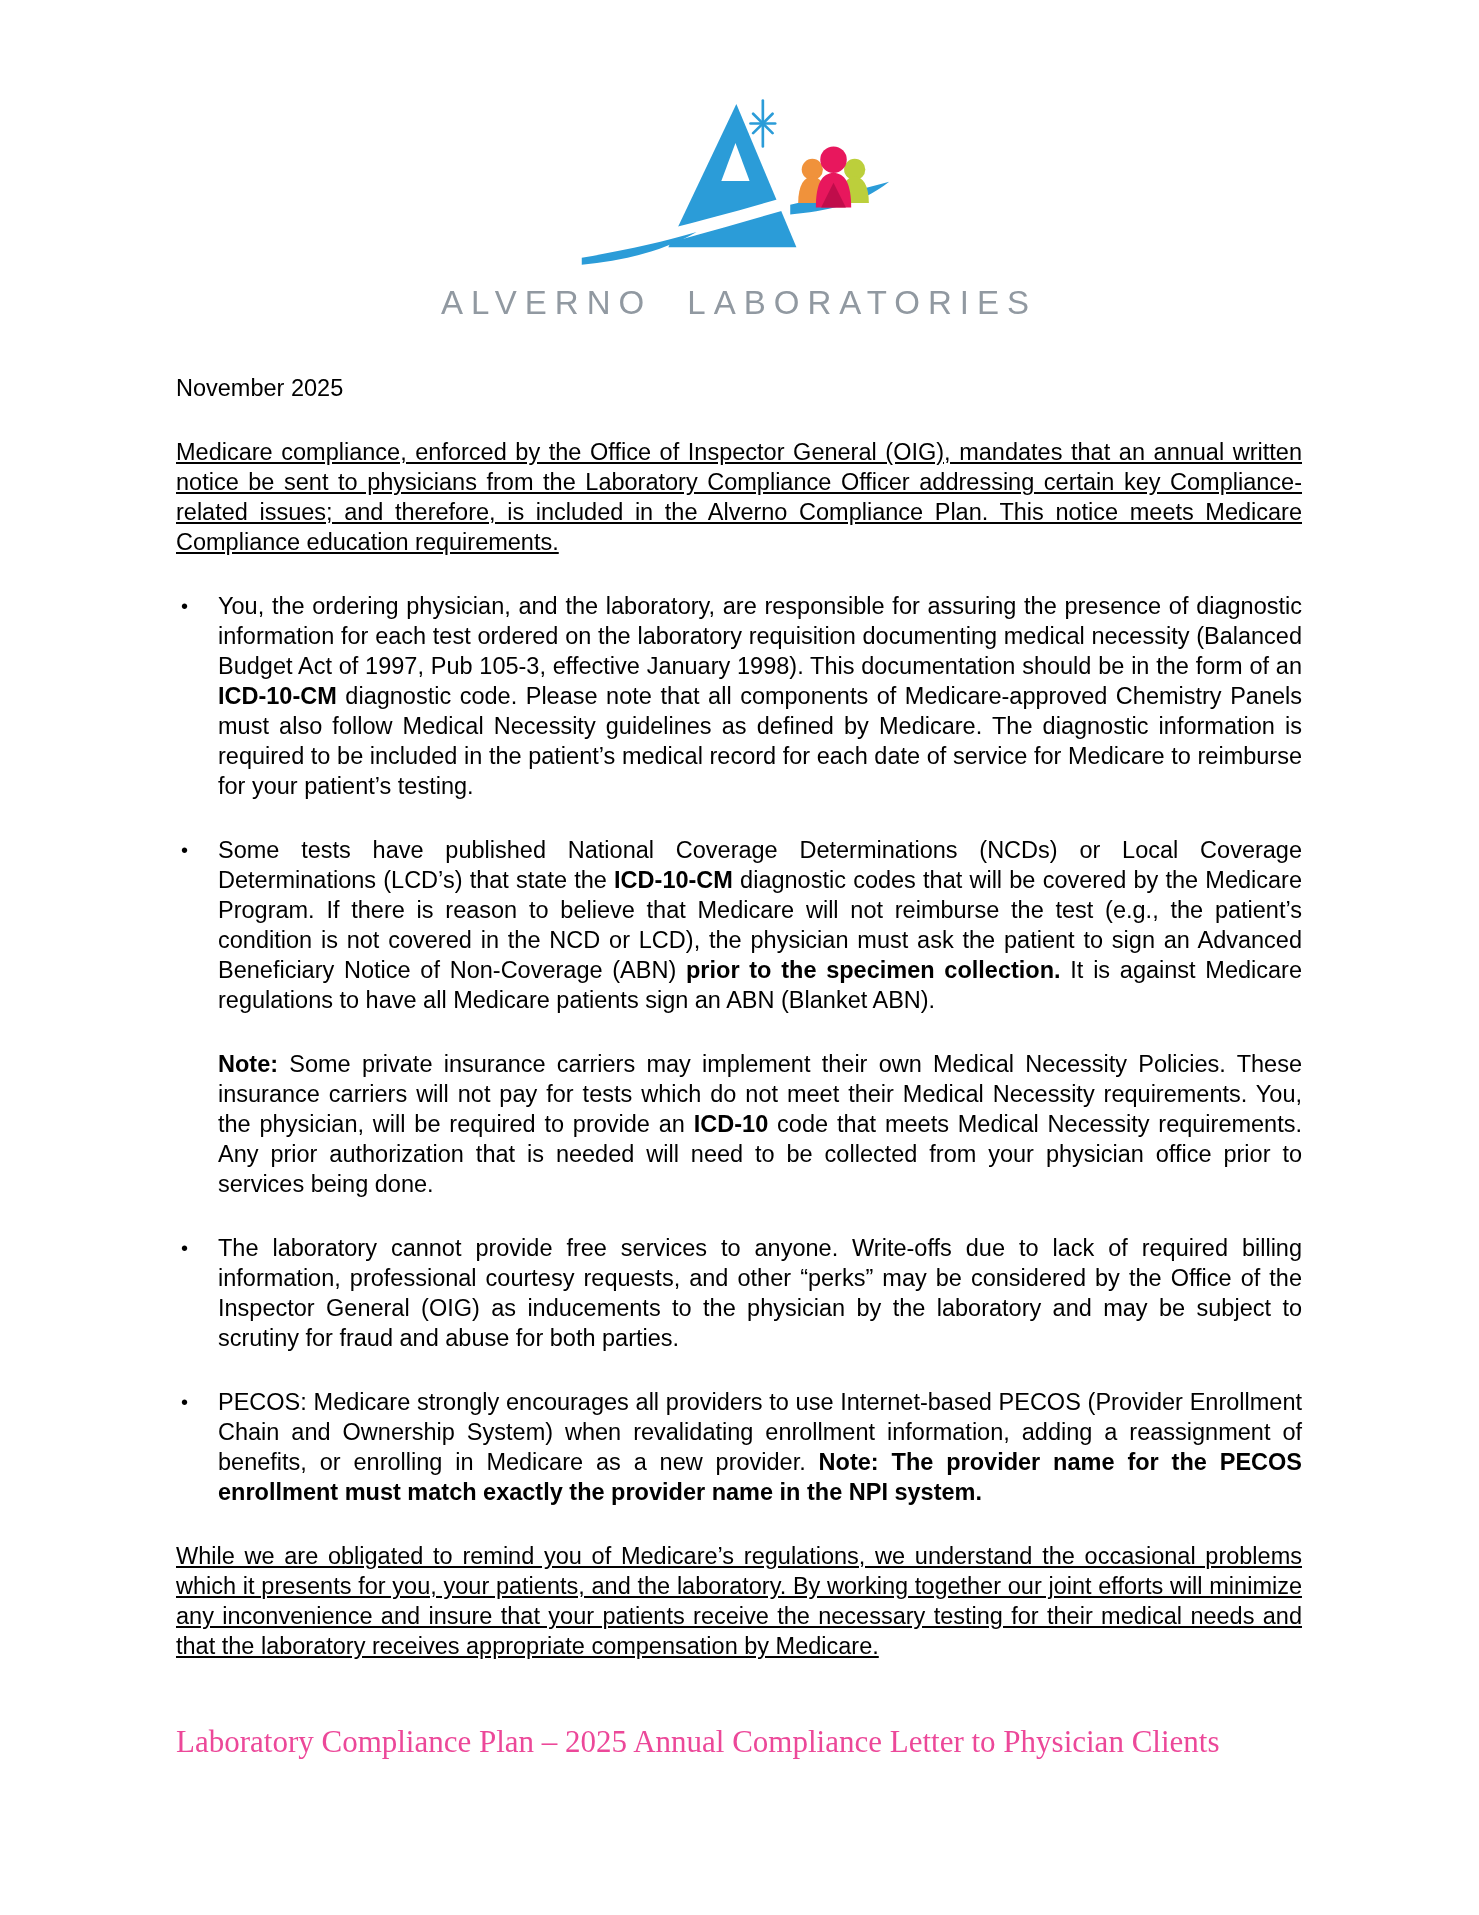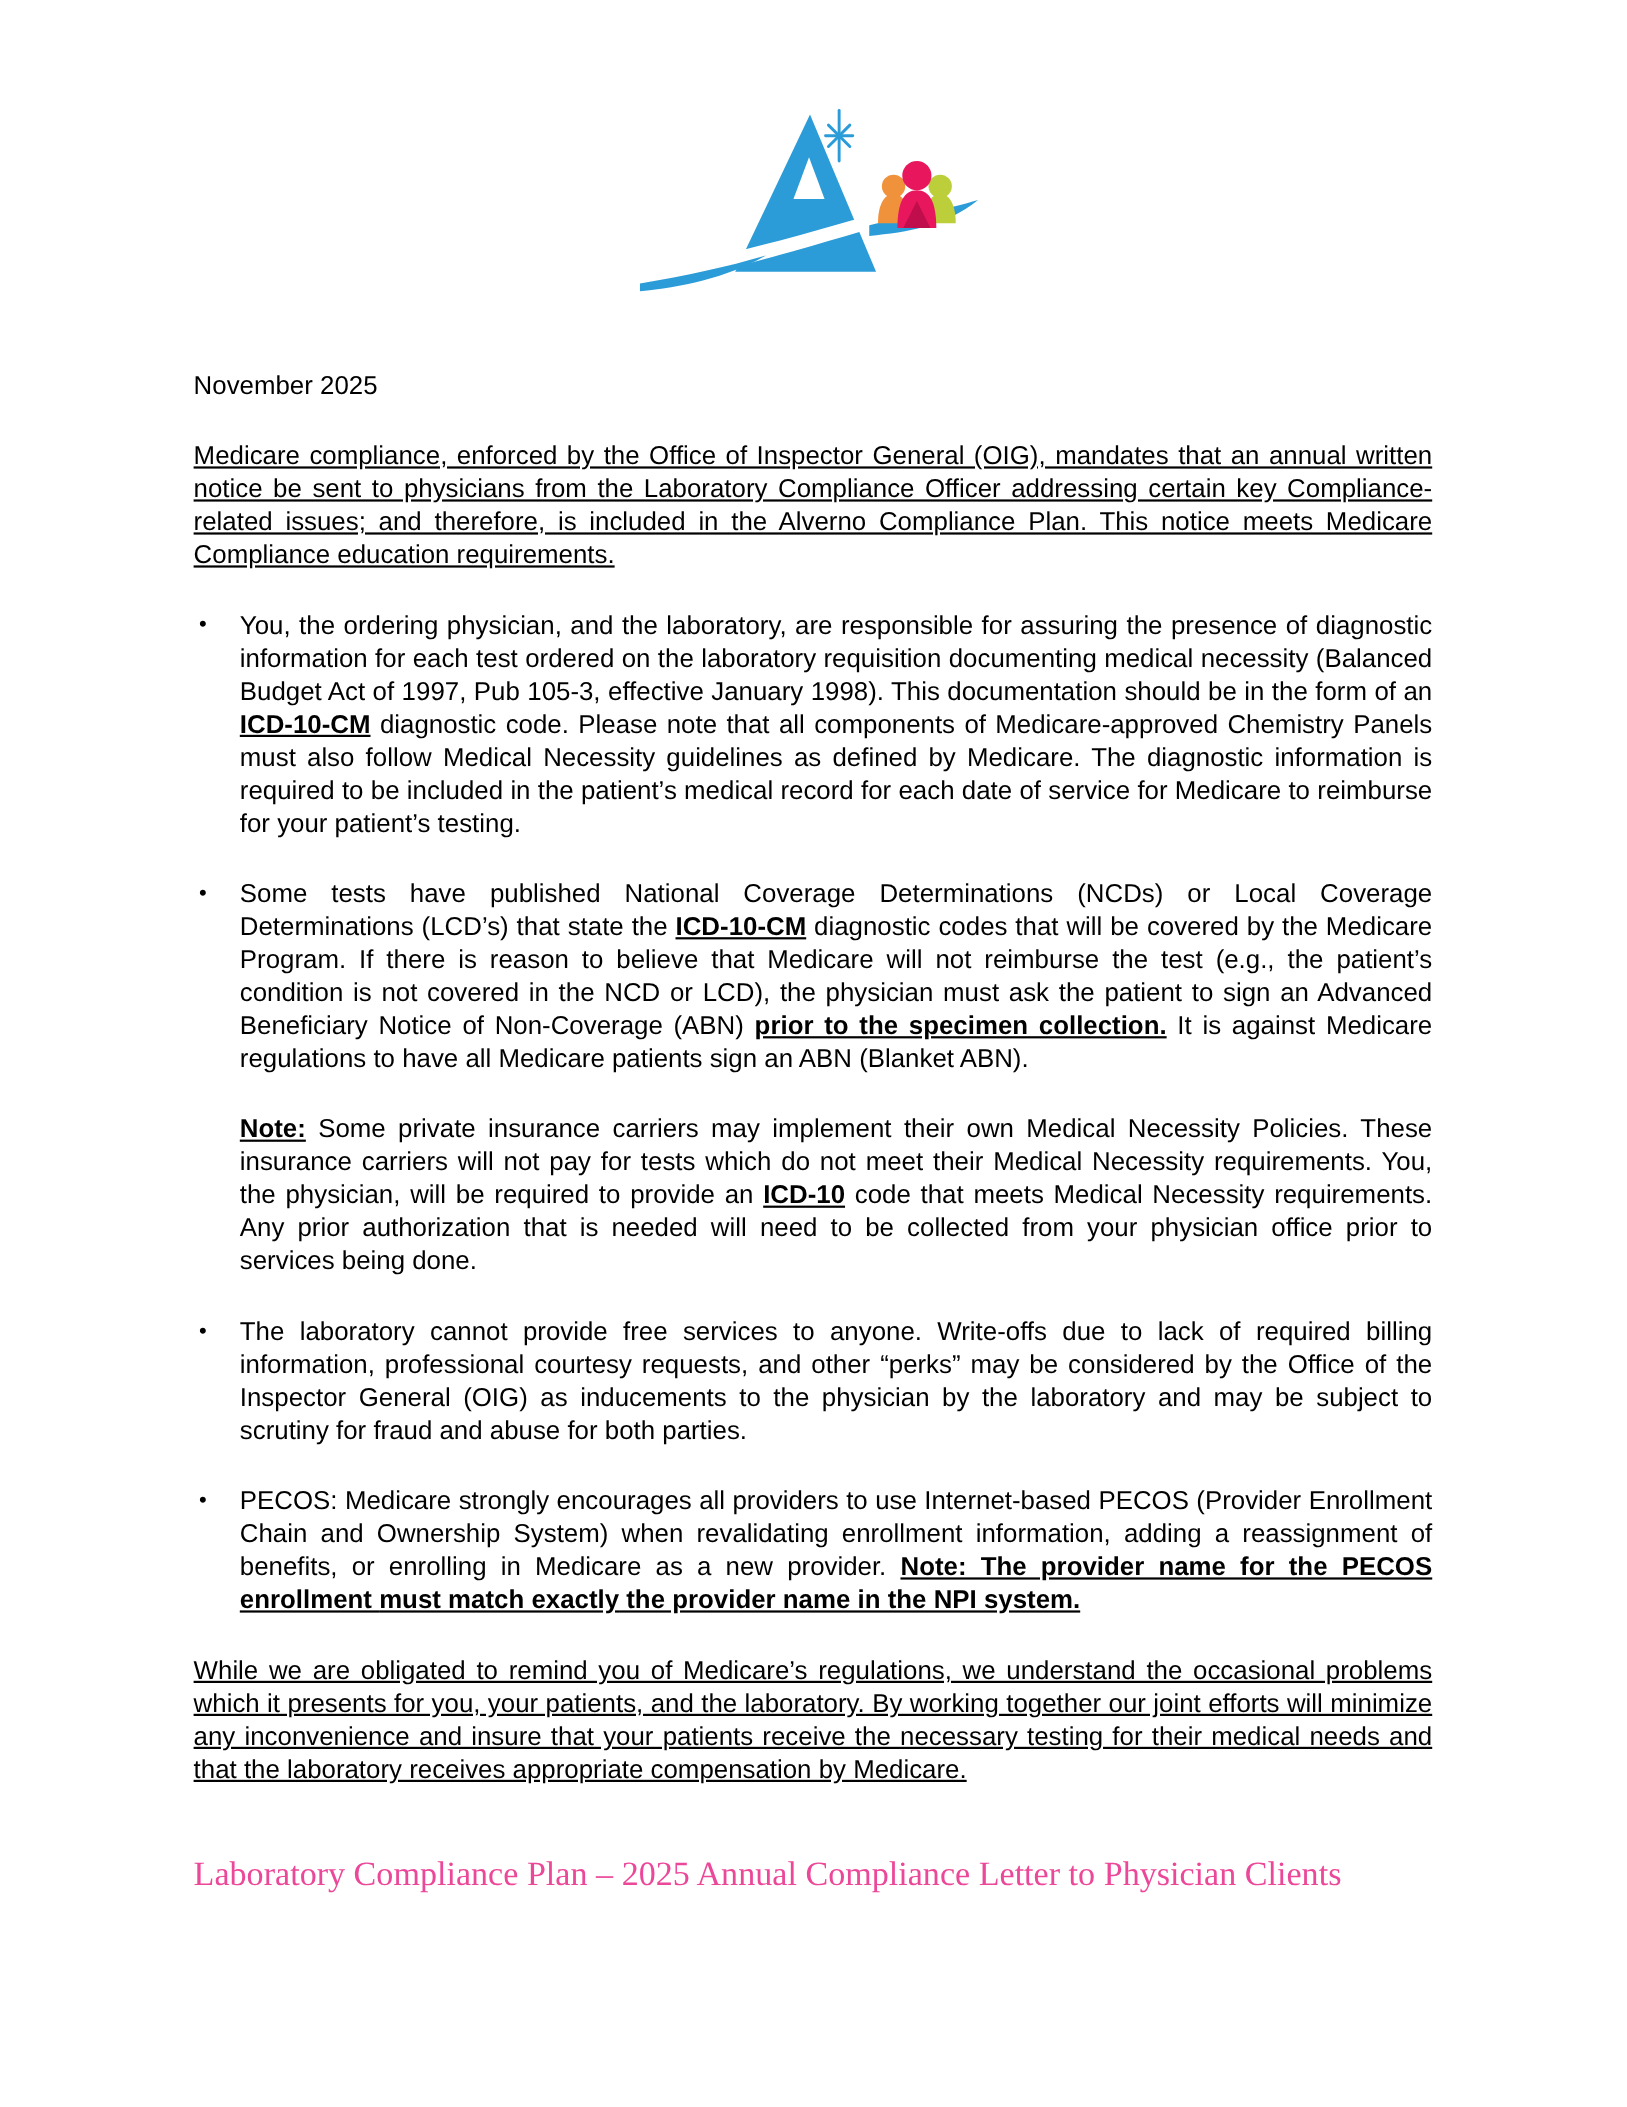--- a/index.html
+++ b/index.html
@@ -31,21 +31,21 @@
   .para{text-align:justify;text-decoration:underline;}
   .bullet{display:flex;margin:0 0 34px 0;}
   .bullet .marker{
     flex:0 0 42px;
     box-sizing:border-box;
     padding-left:5px;
     font-size:20px;
   }
   .bullet .btext{flex:1;text-align:justify;}
   .note-block{margin:0 0 34px 42px;text-align:justify;}
-  .rich span.b{font-weight:bold;text-decoration:underline;}
+  .rich span.b{font-weight:bold;}
   .rich span.u{}
   .closing{margin-bottom:0;}
   .footer-line{
     margin:62px 0 0 0;
     font-family:"Liberation Serif",serif;
     font-size:31px;
     line-height:38px;
     color:#ec4899;
   }
 </style>
@@ -75,20 +75,21 @@
       <g>
         <circle cx="223" cy="84" r="12" fill="#F0923B"></circle>
         <path d="M207,122 C207,102 214,92 223,92 C232,92 239,102 239,122 Z" fill="#F0923B"></path>
         <circle cx="271" cy="84" r="12" fill="#BCCF3B"></circle>
         <path d="M255,122 C255,102 262,92 271,92 C280,92 287,102 287,122 Z" fill="#BCCF3B"></path>
         <circle cx="247" cy="73" r="15" fill="#E8175D"></circle>
         <path d="M227,127 C227,100 234,88 247,88 C260,88 267,100 267,127 Z" fill="#E8175D"></path>
         <polygon points="233,127 247,99 261,127" fill="#C00D4B"></polygon>
       </g>
     </svg>
+    <div class="wordmark">ALVERNO LABORATORIES</div>
   </header>
 
   <main>
     <p class="date-line">November 2025</p>
 
 
     <p class="para">Medicare compliance, enforced by the Office of Inspector General (OIG), mandates that an annual written notice be sent to physicians from the Laboratory Compliance Officer addressing certain key Compliance-related issues; and therefore, is included in the Alverno Compliance Plan. This notice meets Medicare Compliance education requirements.</p>
 
     <div class="bullet">
       <span class="marker">•</span>

